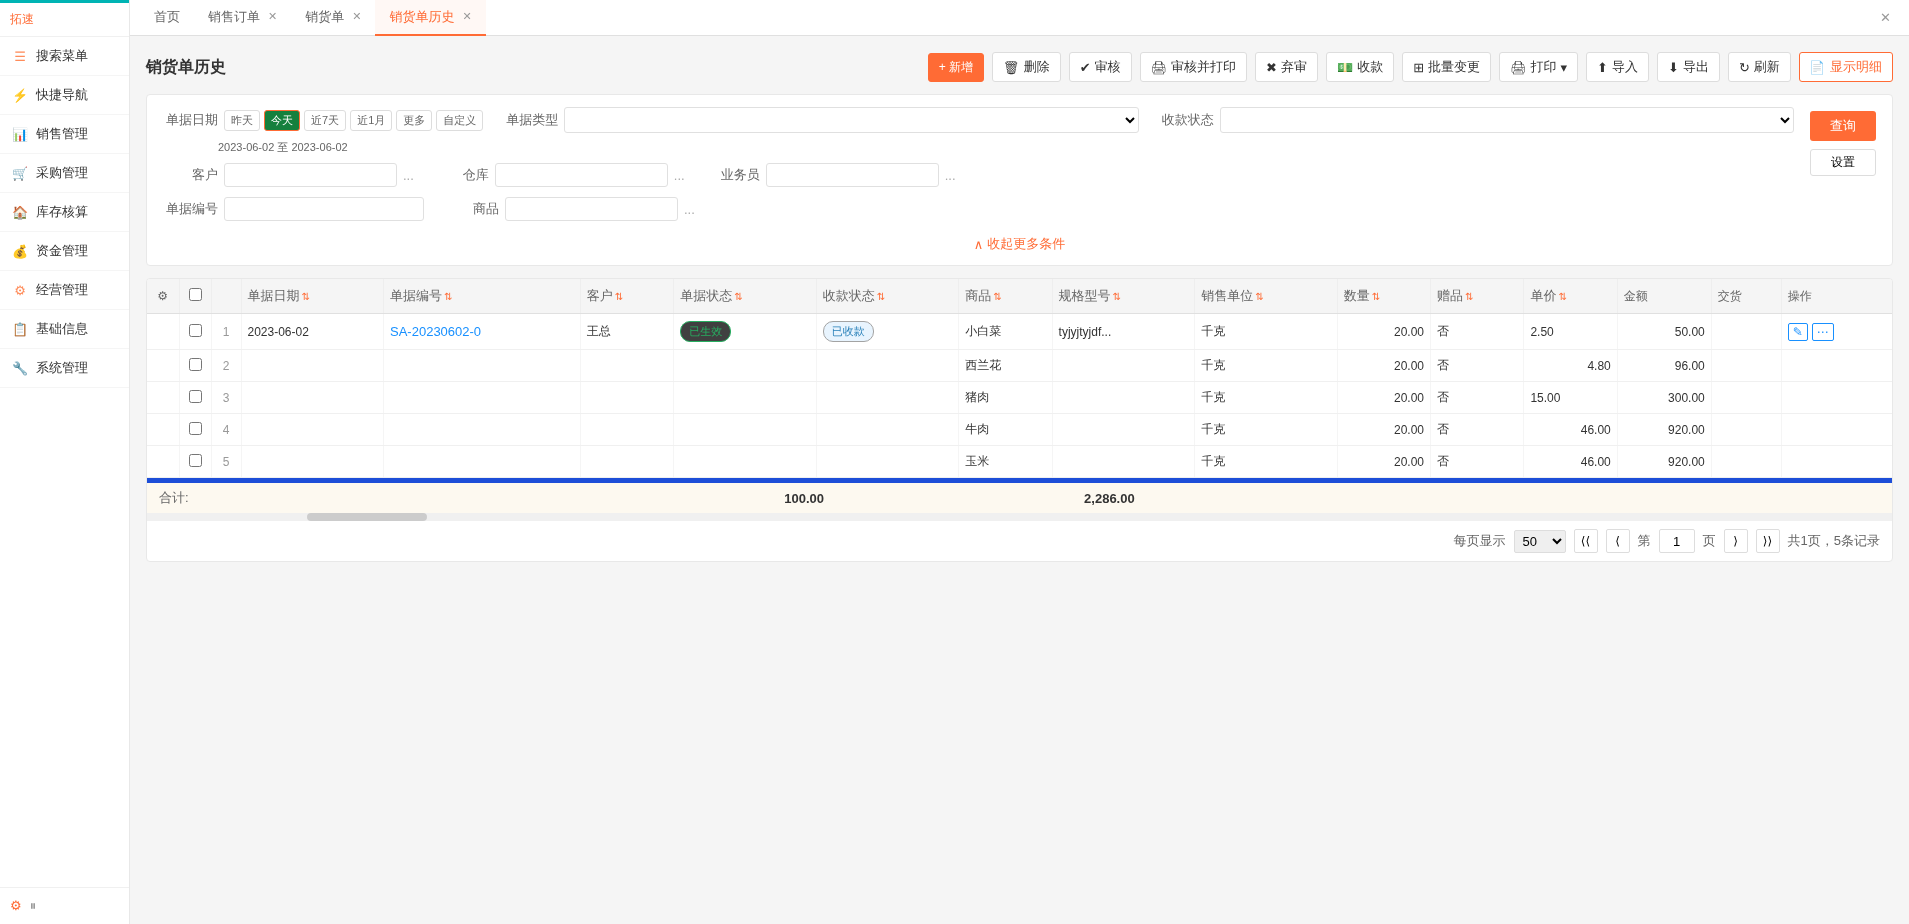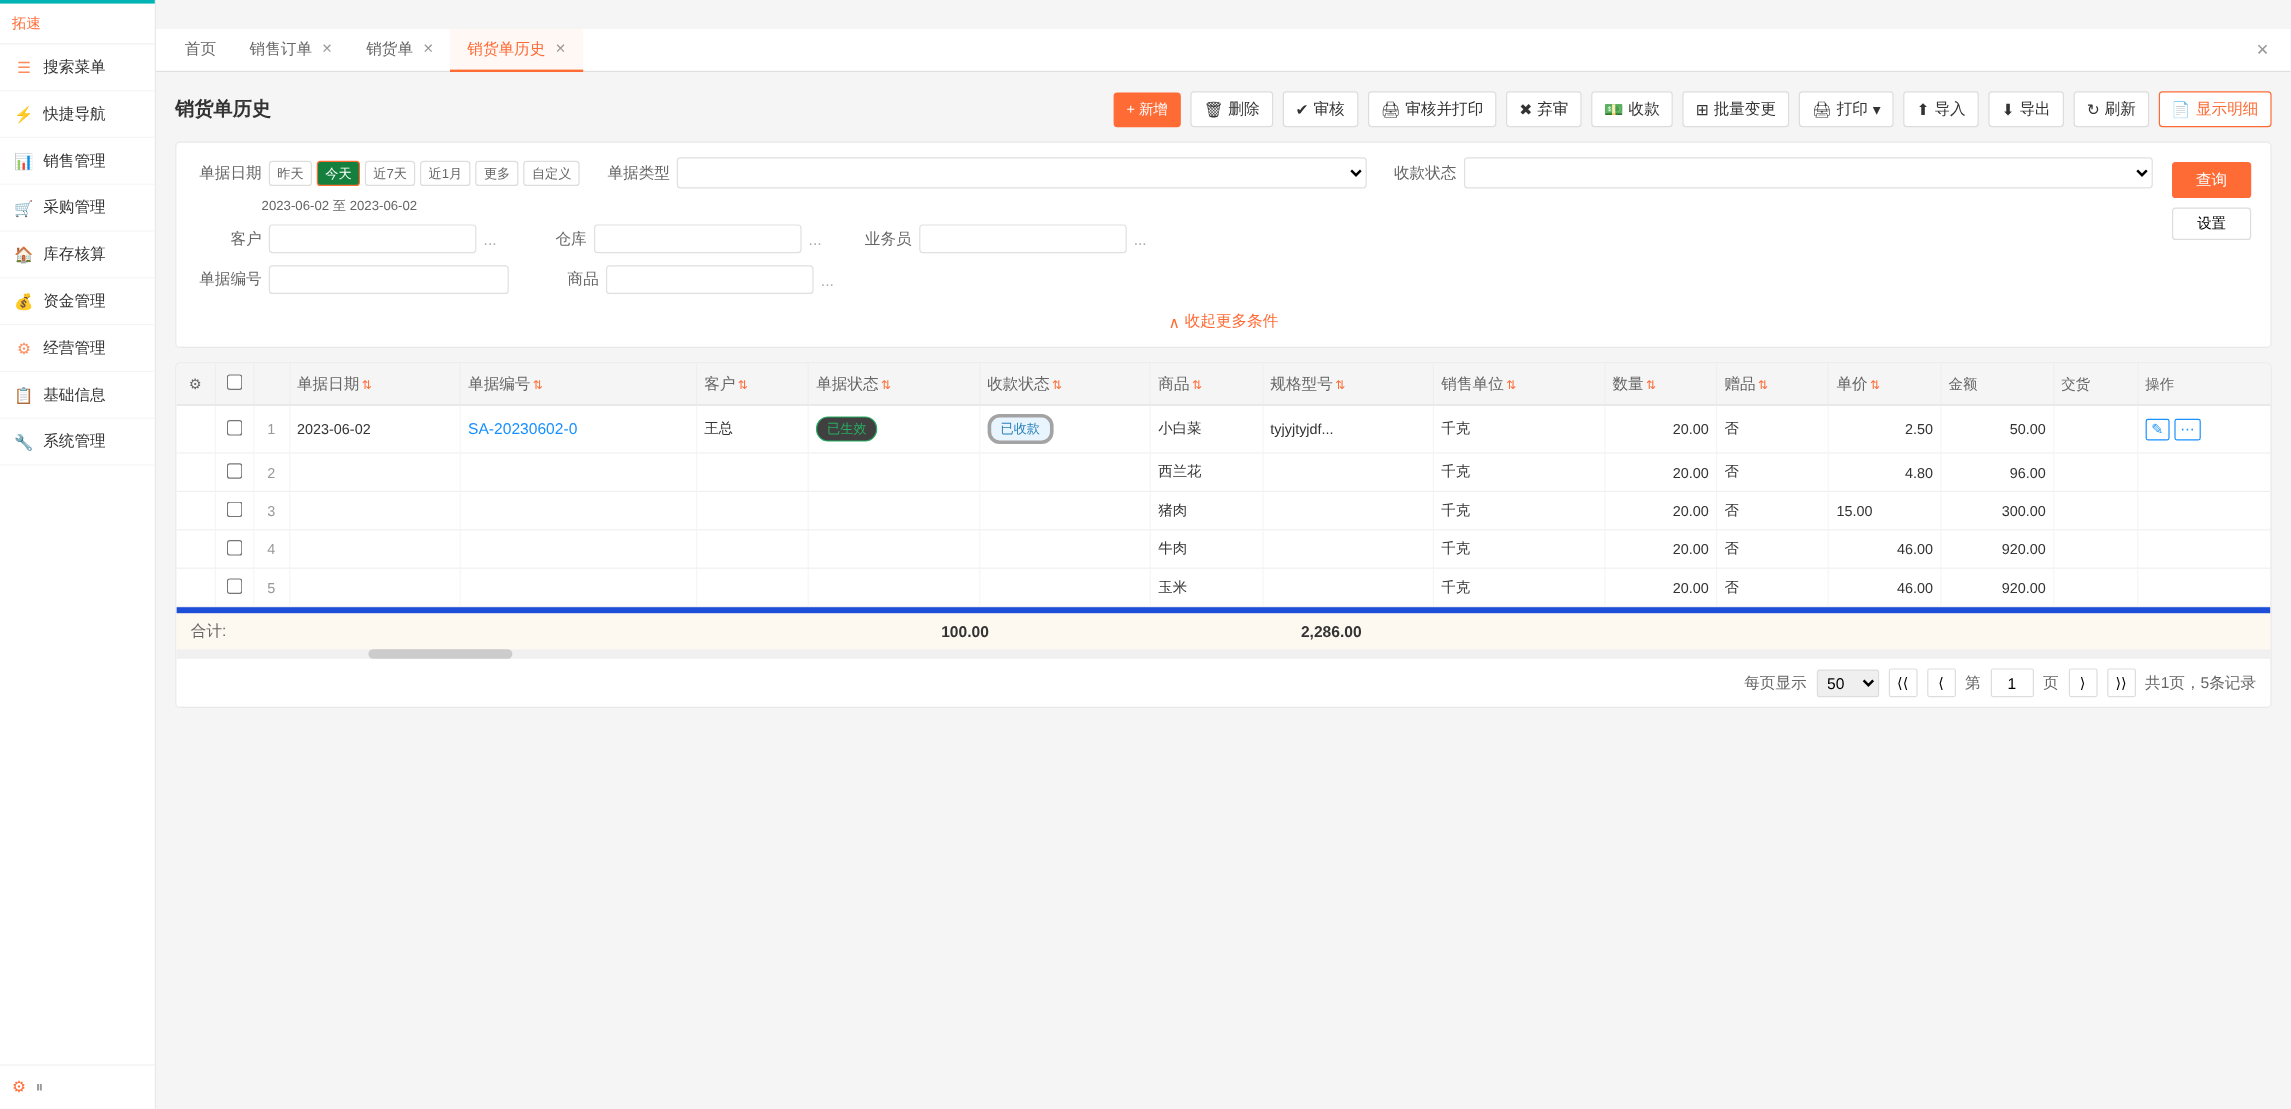--- a/index.html
+++ b/index.html
@@ -6,21 +6,21 @@
     body { display: flex; height: 924px; overflow: hidden; background: #f5f5f5; }
 
     
     .sidebar { width: 130px; background: #fff; border-right: 1px solid #e8e8e8; display: flex; flex-direction: column; height: 100%; }
     .sidebar-logo { padding: 8px 10px; border-bottom: 1px solid #f0f0f0; color: #ff6b35; font-size: 12px; }
     .sidebar-item { display: flex; align-items: center; gap: 8px; padding: 10px 12px; cursor: pointer; color: #333; border-bottom: 1px solid #f5f5f5; }
     .sidebar-item .icon { width: 16px; height: 16px; display: inline-flex; align-items: center; justify-content: center; color: #ff8c5a; }
     .sidebar-bottom { margin-top: auto; padding: 10px; border-top: 1px solid #f0f0f0; display: flex; gap: 8px; }
 
     
-    .main { flex: 1; display: flex; flex-direction: column; overflow: hidden; margin-top: 24px; }
+    .main { flex: 1; display: flex; flex-direction: column; overflow: hidden; }
 
     
     .tab-bar { background: #fff; border-bottom: 1px solid #e0e0e0; display: flex; align-items: center; padding: 0 10px; height: 36px; gap: 0; }
     .tab { display: flex; align-items: center; gap: 4px; padding: 8px 14px; cursor: pointer; color: #666; border-bottom: 2px solid transparent; white-space: nowrap; font-size: 13px; }
     .tab.active { color: #ff6b35; border-bottom: 2px solid #ff6b35; background: #fff8f5; }
     .tab .close { color: #999; font-size: 11px; margin-left: 4px; }
 
     
     .content { flex: 1; padding: 16px; overflow-y: auto; background: #f5f5f5; }
 
@@ -55,21 +55,21 @@
     th { padding: 8px 6px; text-align: left; color: #666; font-weight: normal; border-bottom: 1px solid #e0e0e0; white-space: nowrap; font-size: 12px; border-right: 1px solid #eee; }
     th:last-child { border-right: none; }
     td { padding: 7px 6px; border-bottom: 1px solid #f0f0f0; font-size: 12px; color: #333; border-right: 1px solid #f5f5f5; }
     td:last-child { border-right: none; }
     .col-icon { width: 32px; text-align: center; }
     .col-check { width: 32px; text-align: center; }
     .col-idx { width: 30px; text-align: center; color: #999; }
     .sort-icon { color: #ff6b35; font-size: 10px; margin-left: 2px; }
     .badge { display: inline-block; padding: 2px 8px; border-radius: 10px; font-size: 11px; }
     .badge-green { background: #404040; color: #27ae60; border: 1px solid #27ae60; }
-    .badge-blue { background: #e8f4fe; color: #2980b9; border: 3px solid #a3a3a3; }
+    .badge-blue { background: #e8f4fe; color: #2980b9; border: 1px solid #a3a3a3; }
     .link { color: #1890ff; cursor: pointer; text-decoration: none; }
     .action-btns { display: flex; gap: 4px; }
     .action-btn { color: #1890ff; cursor: pointer; font-size: 12px; padding: 1px 4px; border: 1px solid #1890ff; border-radius: 2px; }
 
     
     .table-footer { background: #fdf9f0; border-top: 5px solid #1d4ed8; padding: 6px 12px; display: flex; align-items: center; }
     .total-label { color: #666; min-width: 60px; }
     .total-val { font-weight: bold; color: #333; }
 
     
@@ -319,21 +319,21 @@
       <td>2023-06-02</td>
       <td><a class="link">SA-20230602-0</a></td>
       <td>王总</td>
       <td><span class="badge badge-green">已生效</span></td>
       <td><span class="badge badge-blue">已收款</span></td>
       <td>小白菜</td>
       <td>tyjyjtyjdf...</td>
       <td>千克</td>
       <td style="text-align:right;">20.00</td>
       <td>否</td>
-      <td style="text-align:right;">2.50</td>
+      <td style="">2.50</td>
       <td style="text-align:right;">50.00</td>
       <td></td>
       <td>
         <div class="action-btns">
                   <span class="action-btn">✎</span>
                   <span class="action-btn">⋯</span>
                 </div>
       </td>
     </tr>
             <tr>

